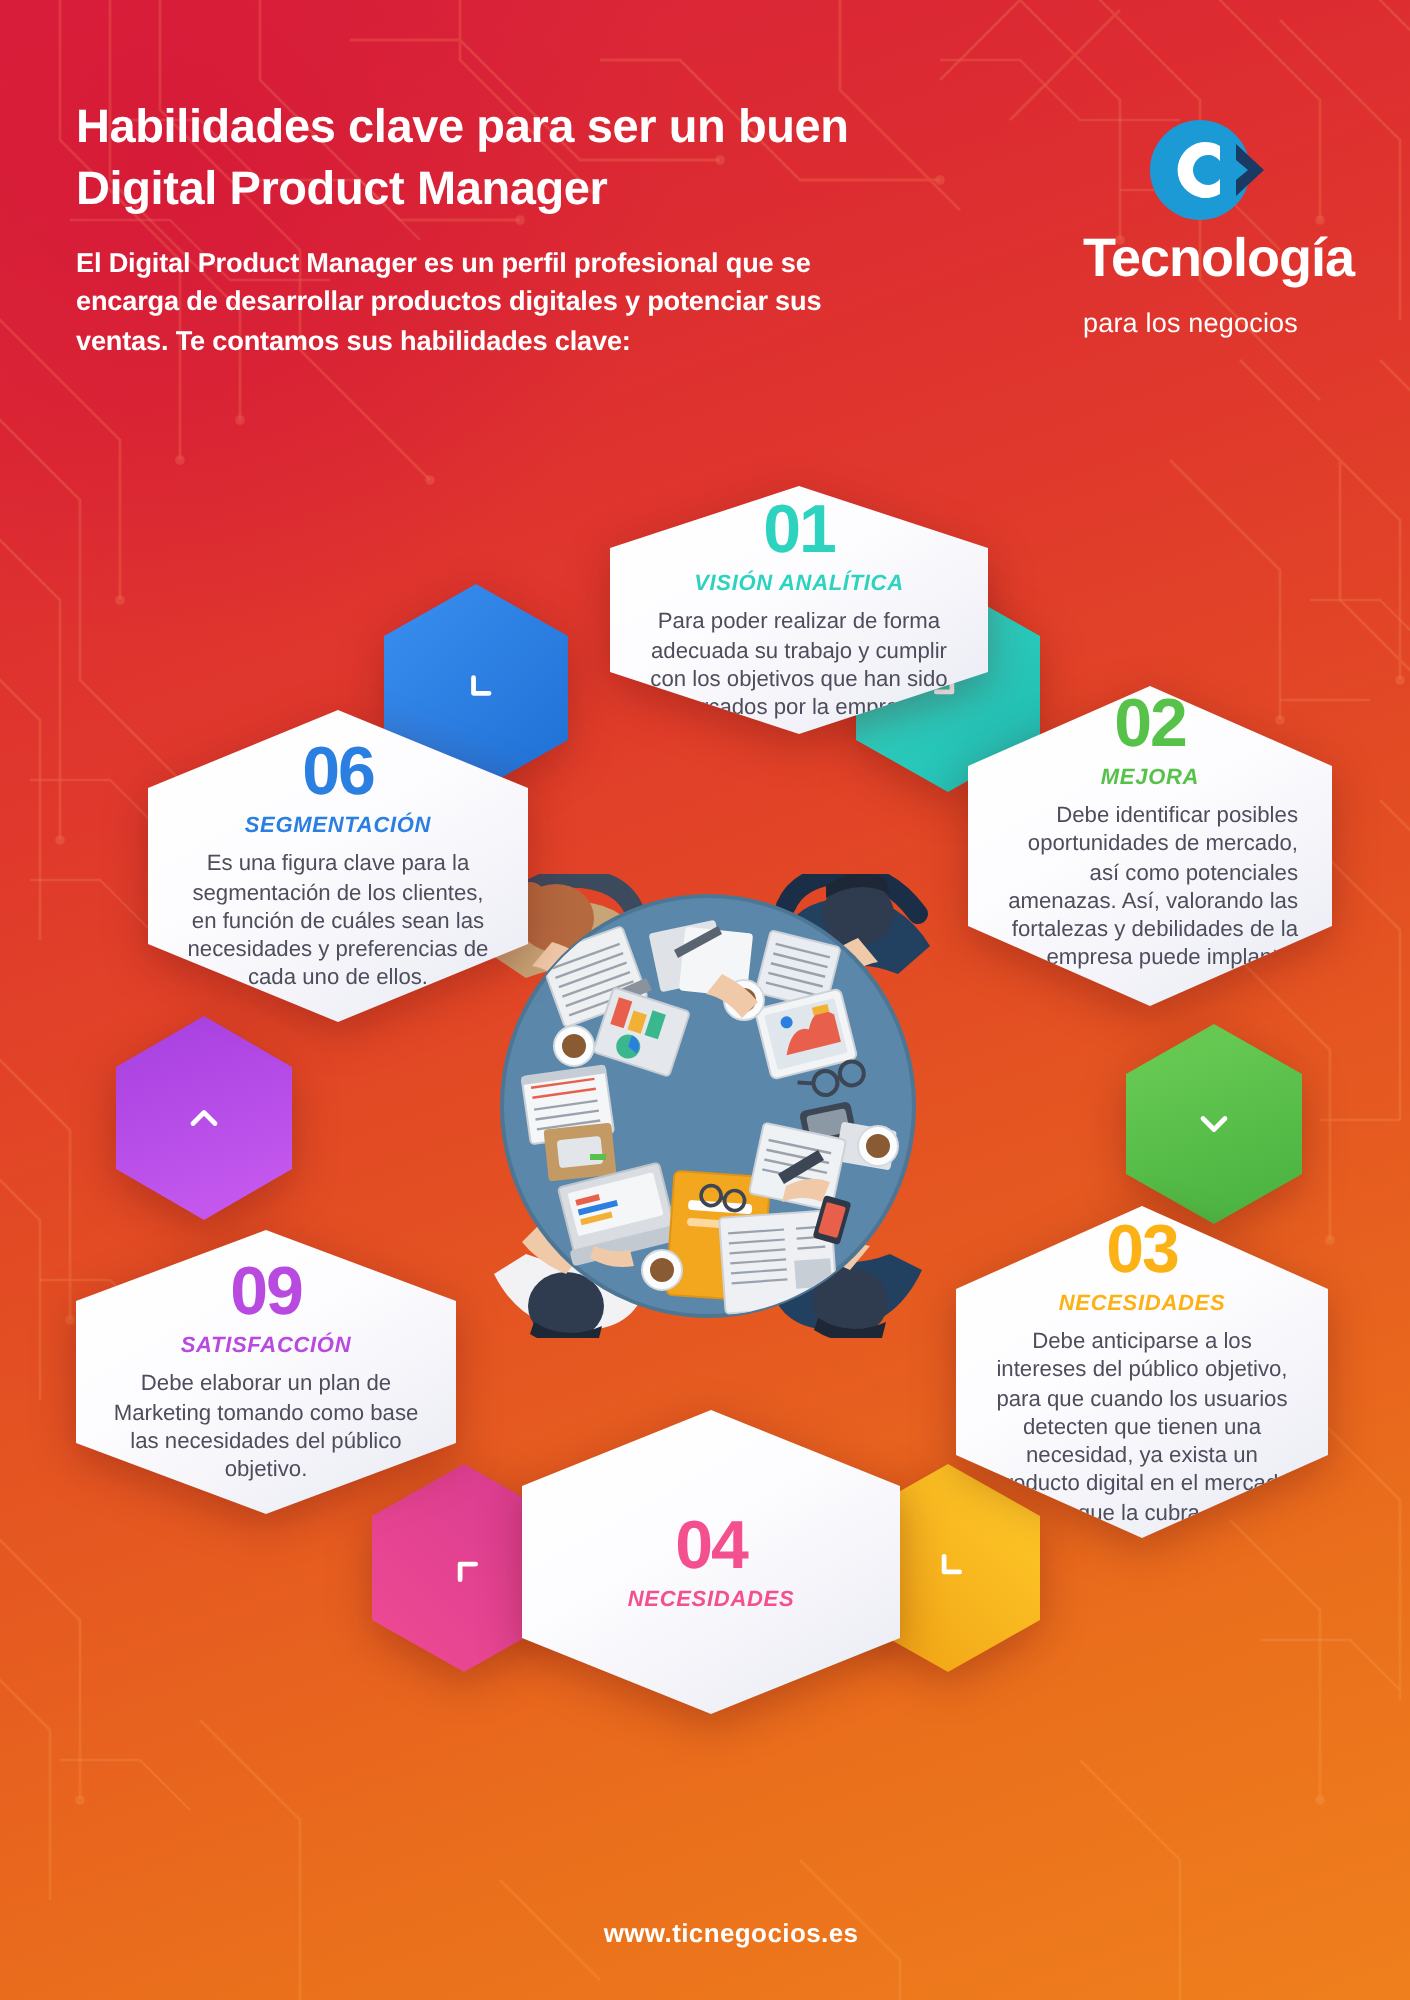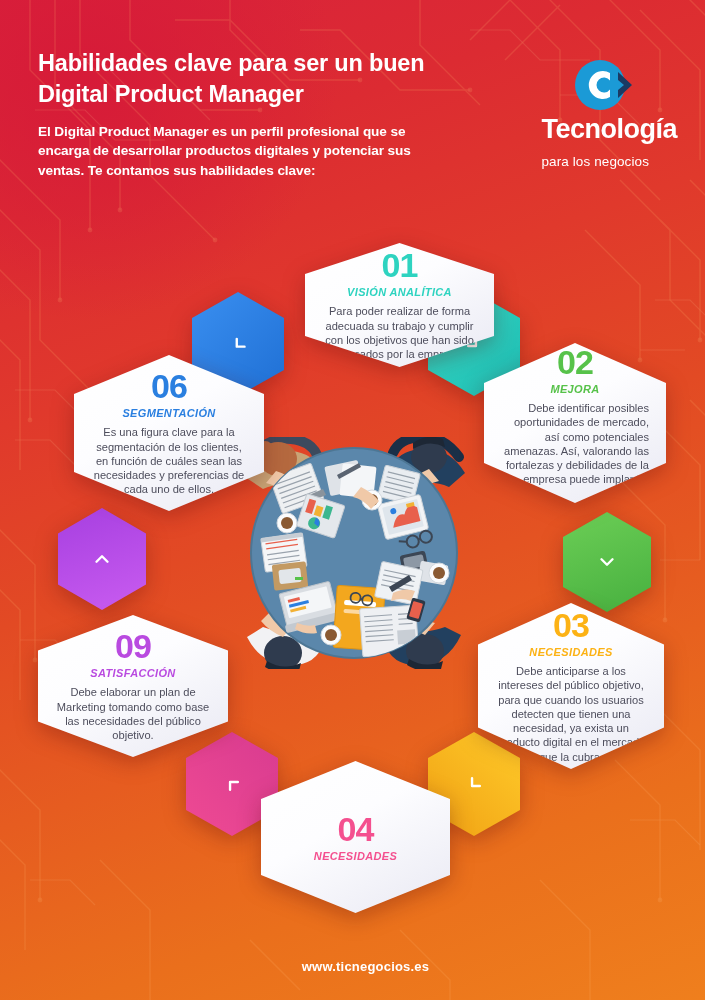--- a/index.html
+++ b/index.html
@@ -417,21 +417,21 @@
   </div>
 
   <div class="hexwrap" style="left:478px;top:603px;width:186px;height:166px;">
     <div class="hex card" style="width:186px;height:166px;">
       <div class="num" style="color:#fcb215">03</div>
       <div class="lbl" style="color:#fcb215">NECESIDADES</div>
       <div class="body">Debe anticiparse a los intereses del público objetivo, para que cuando los usuarios detecten que tienen una necesidad, ya exista un producto digital en el mercado que la cubra.</div>
     </div>
   </div>
 
-  <div class="hexwrap" style="left:261px;top:761px;width:169px;height:152px;">
+  <div class="hexwrap" style="left:261px;top:705px;width:169px;height:152px;">
     <div class="hex card" style="width:189px;height:152px;">
       <div class="num" style="color:#f4508f">04</div>
       <div class="lbl" style="color:#f4508f">NECESIDADES</div>
     </div>
   </div>
 
   <div class="hexwrap" style="left:38px;top:615px;width:190px;height:142px;">
     <div class="hex card" style="width:190px;height:142px;">
       <div class="num" style="color:#b94ae0">09</div>
       <div class="lbl" style="color:#b94ae0">SATISFACCIÓN</div>

